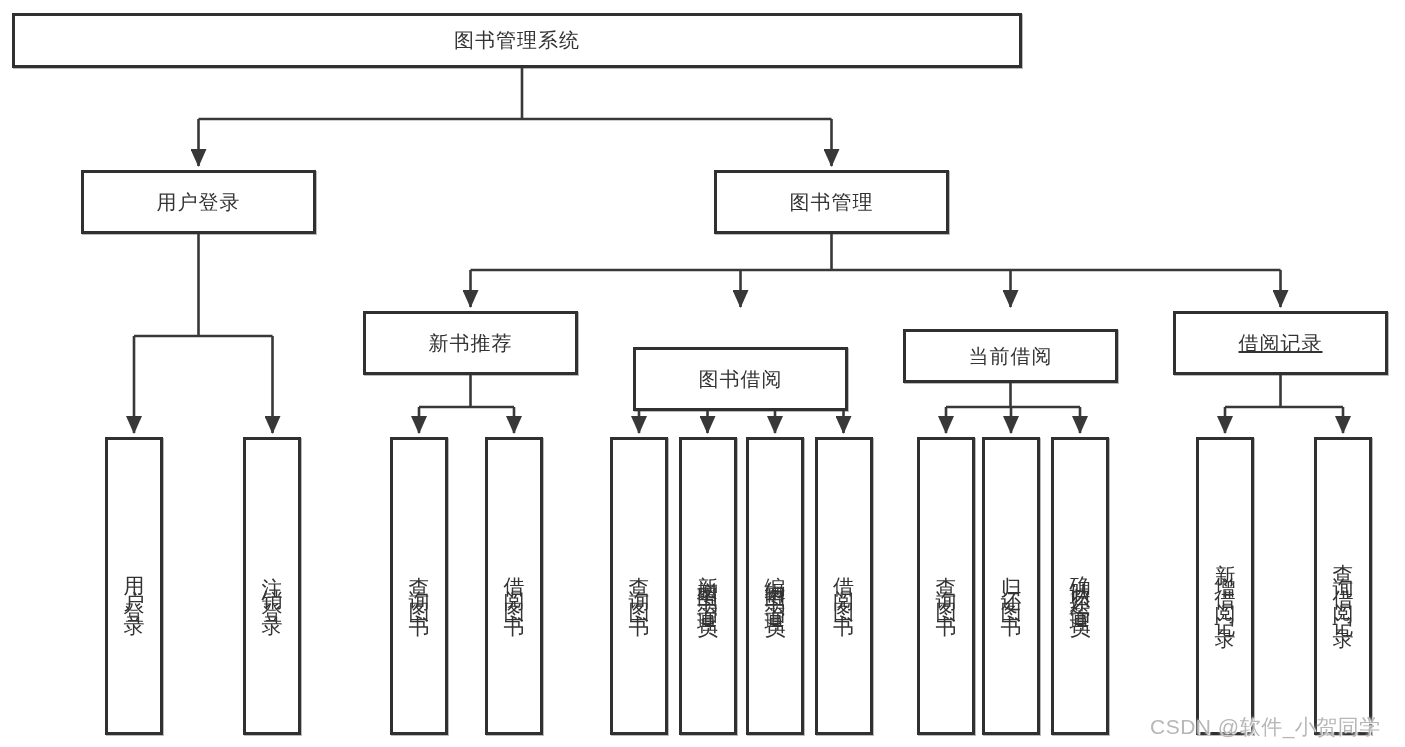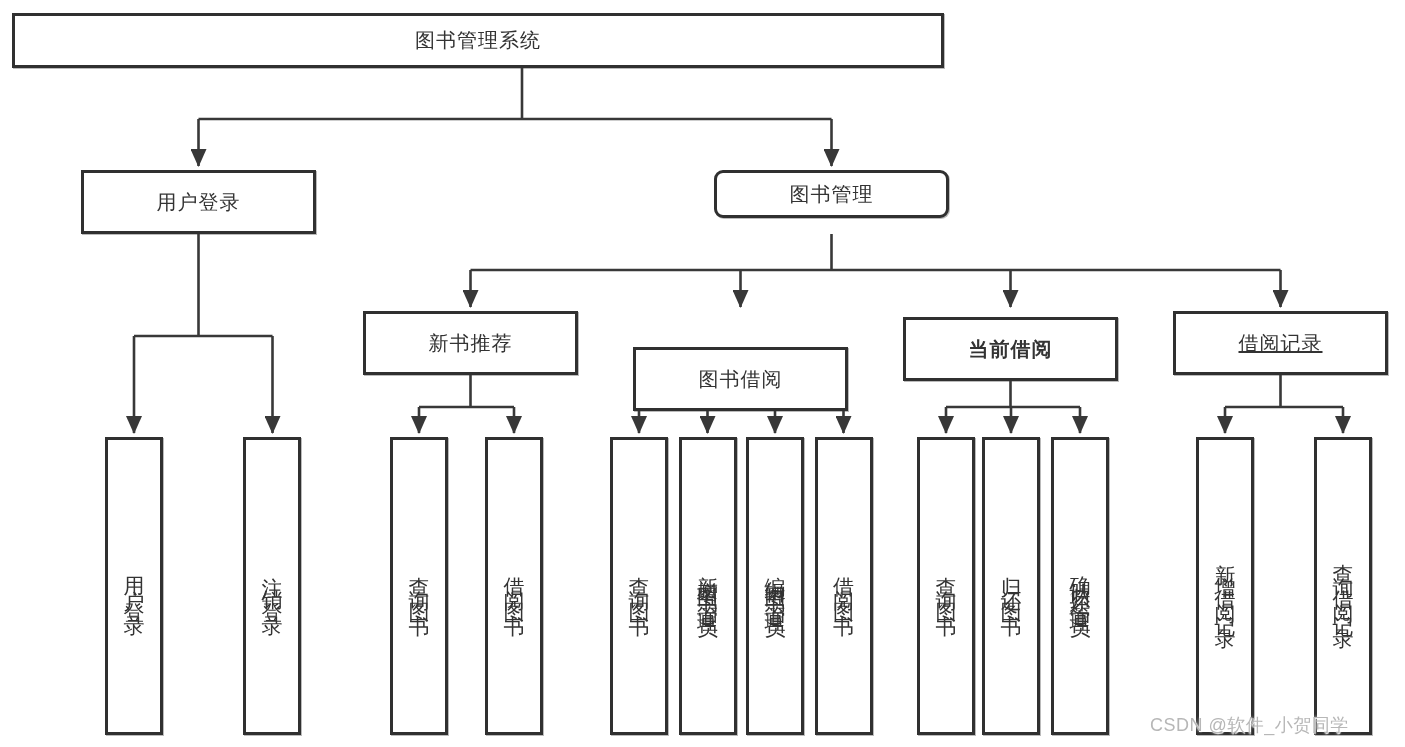--- a/index.html
+++ b/index.html
@@ -49,21 +49,21 @@
     letter-spacing:13px;
     white-space:nowrap;
   }
   .node.leaf span.tight{
     letter-spacing:6px;
   }
   .watermark{
     position:absolute;
     left:1150px;
     top:713px;
-    font-size:18px;
+    font-size:21px;
     color:var(--watermark);
     text-shadow:0 0 3px #ffffff, 1px 1px 1px #ffffff;
     letter-spacing:0.5px;
     white-space:nowrap;
     z-index:5;
   }
 </style>
 </head>
 <body>
 
@@ -110,38 +110,38 @@
     <line x1="946" y1="407" x2="946" y2="433" marker-end="url(#arr)"></line>
     <line x1="1011" y1="407" x2="1011" y2="433" marker-end="url(#arr)"></line>
     <line x1="1080" y1="407" x2="1080" y2="433" marker-end="url(#arr)"></line>
 
     <path d="M1280.5,375 V407"></path>
     <path d="M1225,407 H1343"></path>
     <line x1="1225" y1="407" x2="1225" y2="433" marker-end="url(#arr)"></line>
     <line x1="1343" y1="407" x2="1343" y2="433" marker-end="url(#arr)"></line>
   </svg>
 
-  <div class="node" style="left:12px;top:13px;width:932px;height:55px;">
+  <div class="node" style="left:12px;top:13px;width:1010px;height:55px;">
     <span>图书管理系统</span>
   </div>
 
   <div class="node" style="left:81px;top:170px;width:235px;height:64px;">
     <span>用户登录</span>
   </div>
-  <div class="node" style="left:714px;top:170px;width:235px;height:48px;border-radius:9px;">
+  <div class="node" style="left:714px;top:170px;width:235px;height:64px;">
     <span>图书管理</span>
   </div>
 
   <div class="node" style="left:363px;top:311px;width:215px;height:64px;">
     <span>新书推荐</span>
   </div>
   <div class="node" style="left:633px;top:311px;width:215px;height:64px;margin-top:36px;">
     <span>图书借阅</span>
   </div>
-  <div class="node" style="left:903px;top:317px;width:215px;height:64px;font-weight:bold;">
+  <div class="node" style="left:903px;top:329px;width:215px;height:54px;">
     <span>当前借阅</span>
   </div>
   <div class="node" style="left:1173px;top:311px;width:215px;height:64px;text-decoration:underline;">
     <span>借阅记录</span>
   </div>
 
   <div class="node leaf" style="left:105px;top:437px;width:58px;height:298px;">
     <span>用户登录</span>
   </div>
   <div class="node leaf" style="left:243px;top:437px;width:58px;height:298px;">

